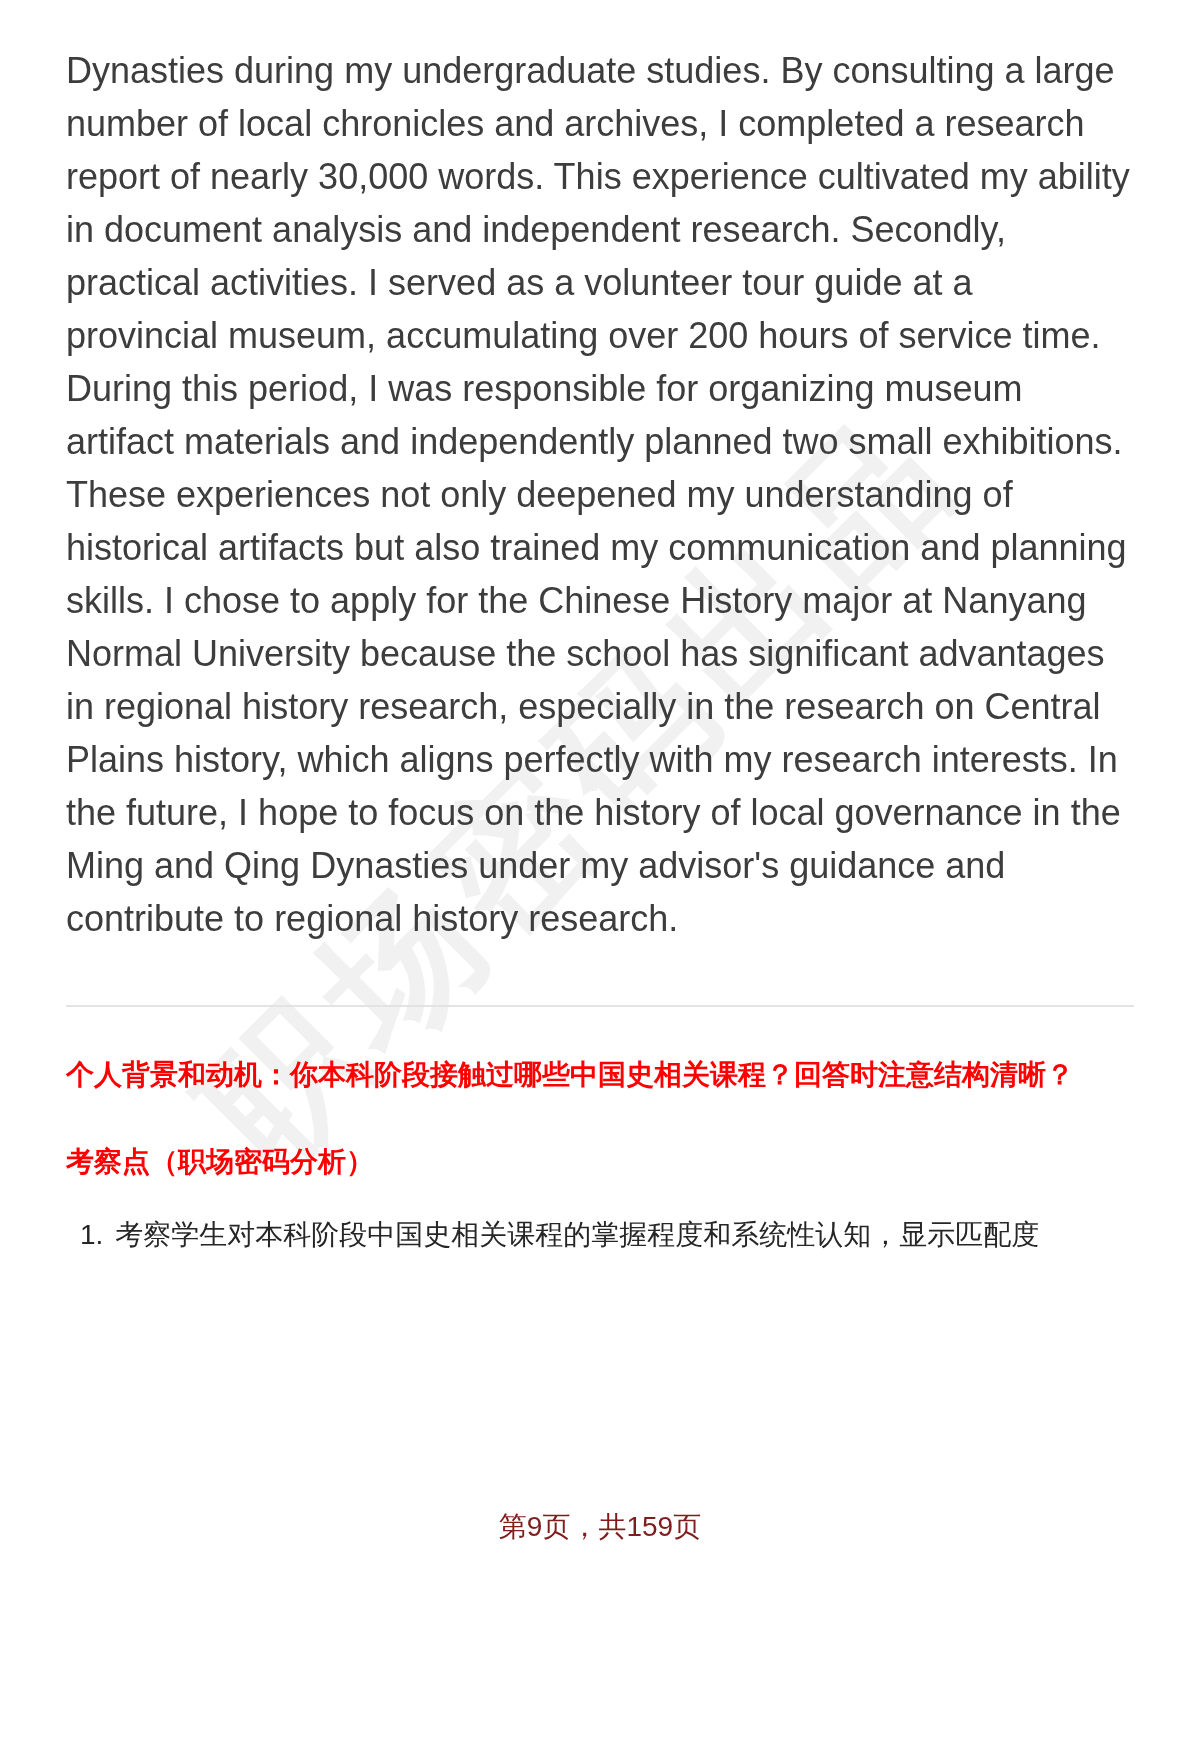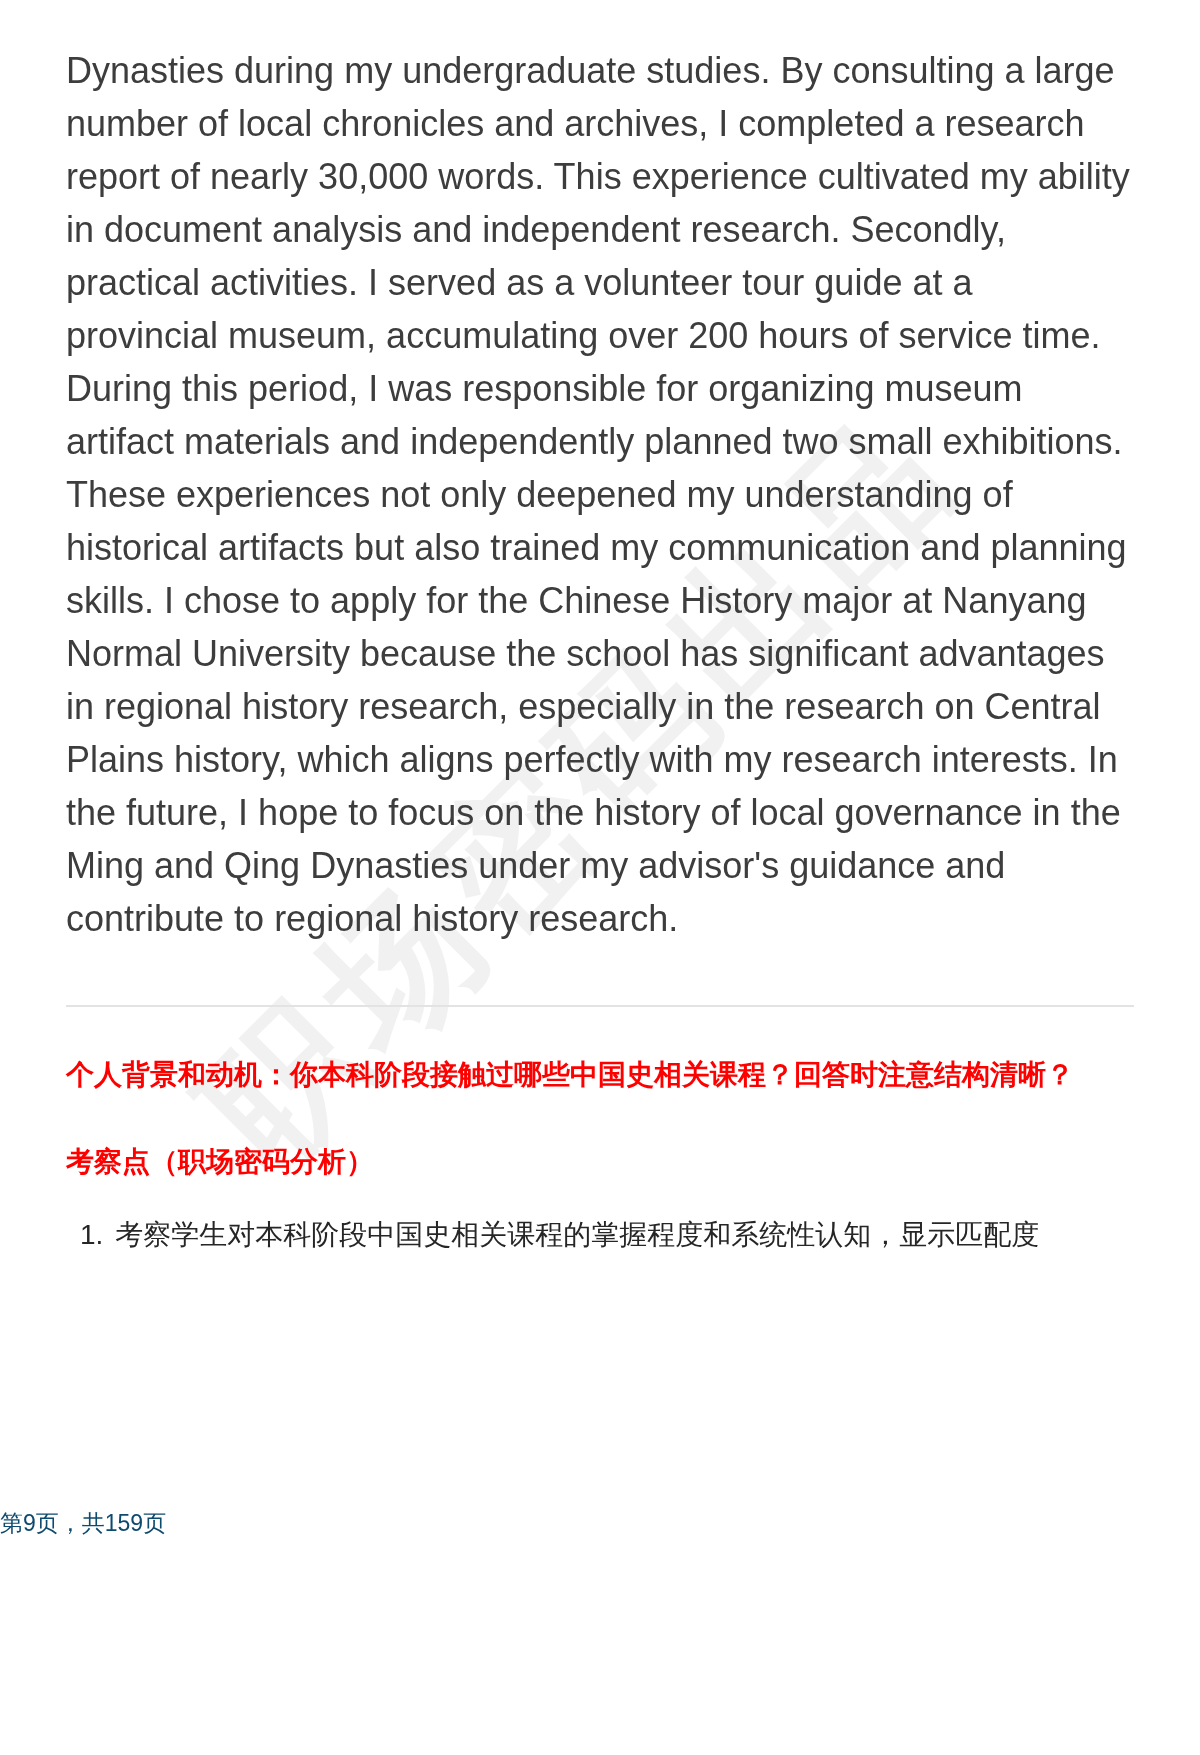--- a/index.html
+++ b/index.html
@@ -83,22 +83,23 @@
   }
   .point .txt {
     flex: 1 1 auto;
     text-align: justify;
   }
   .footer {
     position: absolute;
     left: 0;
     right: 0;
     top: 1508px;
-    font-size: 23px;
-    color: #0c4a6e;
+    text-align: center;
+    font-size: 28px;
+    color: #7f1d1d;
     z-index: 1;
   }
 </style>
 </head>
 <body>
 
 <div class="page">
 
   <div class="watermark">职场密码出品</div>
 

